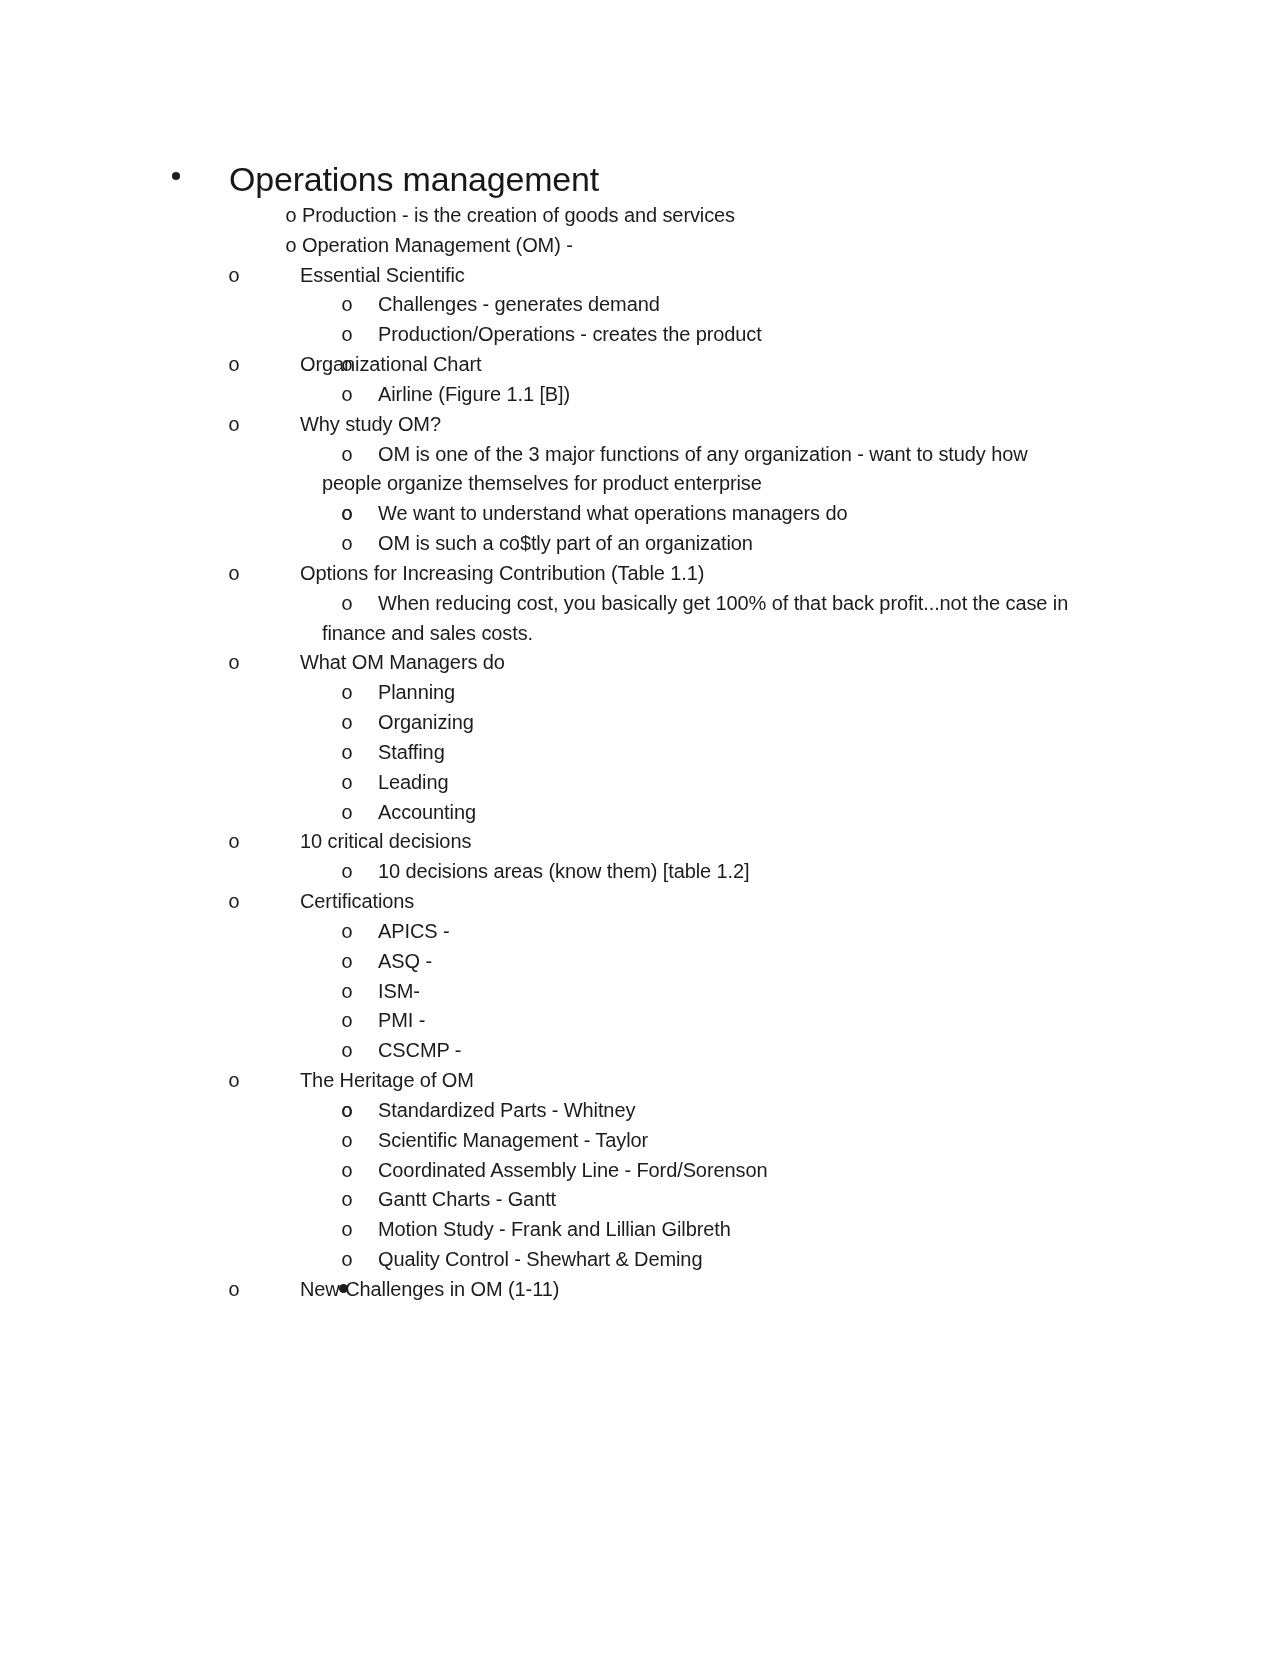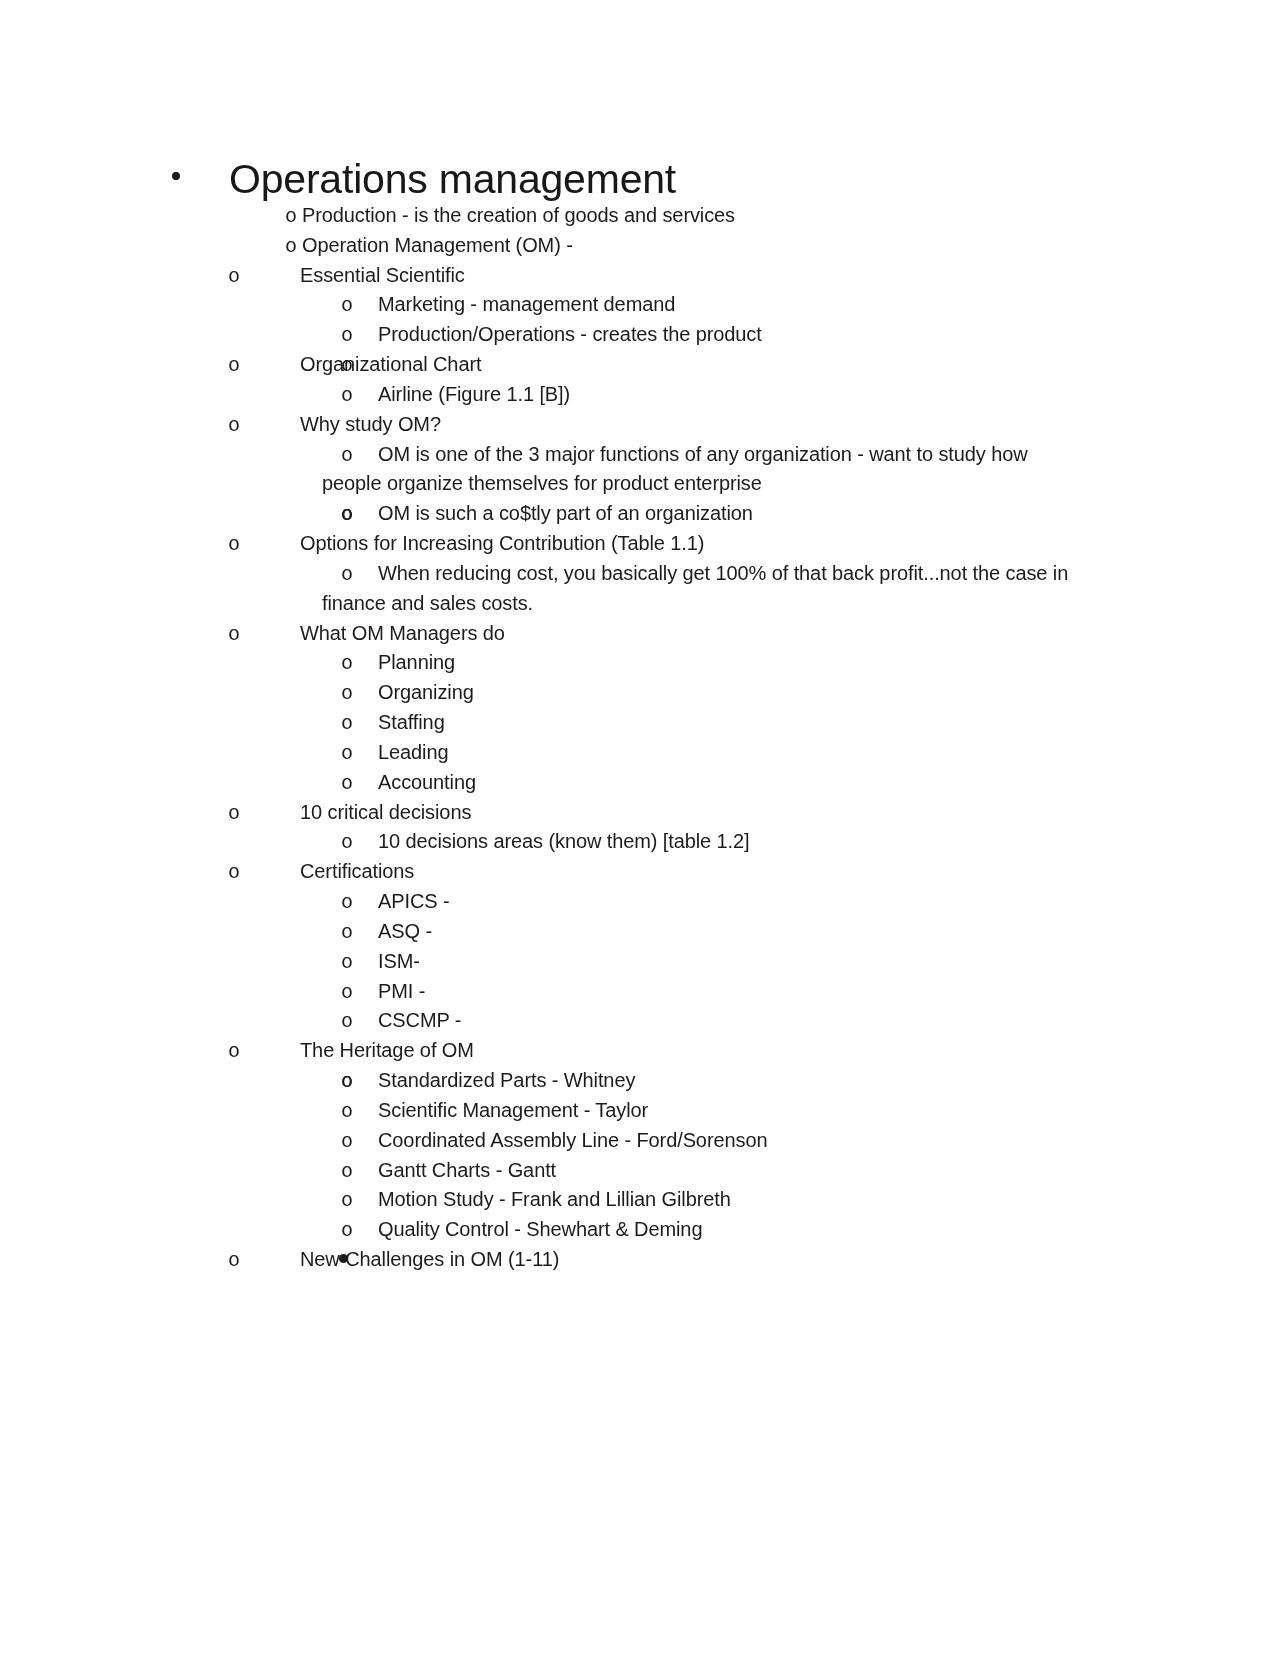--- a/index.html
+++ b/index.html
@@ -25,21 +25,21 @@
   .title-bullet {
     position: absolute;
     left: 172px;
     top: 172px;
     width: 8px;
     height: 8px;
     border-radius: 50%;
     background: #1c1c1c;
   }
   .title-text {
-    font-size: 41px;
+    font-size: 34px;
     letter-spacing: -0.2px;
     line-height: 44px;
     font-weight: 400;
     color: #181818;
   }
   
   .outline {
     margin: 0;
     padding: 0;
   }
@@ -85,30 +85,30 @@
 
 <main class="page">
   <div class="title-row">
     <span class="title-bullet"></span>
     <span class="title-text">Operations management</span>
   </div>
   <section class="outline" id="outline-list">
       <div class="row lvl-a"><span class="marker">o</span><span class="li-text">Production - is the creation of goods and services</span></div>
       <div class="row lvl-a"><span class="marker">o</span><span class="li-text">Operation Management (OM) -</span></div>
       <div class="row lvl-b"><span class="marker">o</span><span class="li-text">Essential Scientific</span></div>
-      <div class="row lvl-c"><span class="marker">o</span><span class="li-text">Marketing - management demand</span></div>
+      <div class="row lvl-c"><span class="marker">o</span><span class="li-text">Challenges - generates demand</span></div>
       <div class="row lvl-c"><span class="marker">o</span><span class="li-text">Production/Operations - creates the product</span></div>
       <div class="row lvl-c"><span class="marker">o</span></div>
       <div class="row lvl-b"><span class="marker">o</span><span class="li-text">Organizational Chart</span></div>
       <div class="row lvl-c"><span class="marker">o</span><span class="li-text">Airline (Figure 1.1 [B])</span></div>
       <div class="row lvl-b"><span class="marker">o</span><span class="li-text">Why study OM?</span></div>
       <div class="row lvl-c"><span class="marker">o</span><span class="li-text">OM is one of the 3 major functions of any organization - want to study how
 people organize themselves for product enterprise</span></div>
       <div class="row lvl-c"><span class="marker">o</span></div>
-      <div class="row lvl-c"><span class="marker">o</span></div>
+      <div class="row lvl-c"><span class="marker">o</span><span class="li-text">We want to understand what operations managers do</span></div>
       <div class="row lvl-c"><span class="marker">o</span><span class="li-text">OM is such a co$tly part of an organization</span></div>
       <div class="row lvl-b"><span class="marker">o</span><span class="li-text">Options for Increasing Contribution (Table 1.1)</span></div>
       <div class="row lvl-c"><span class="marker">o</span><span class="li-text">When reducing cost, you basically get 100% of that back profit...not the case in
 finance and sales costs.</span></div>
       <div class="row lvl-b"><span class="marker">o</span><span class="li-text">What OM Managers do</span></div>
       <div class="row lvl-c"><span class="marker">o</span><span class="li-text">Planning</span></div>
       <div class="row lvl-c"><span class="marker">o</span><span class="li-text">Organizing</span></div>
       <div class="row lvl-c"><span class="marker">o</span><span class="li-text">Staffing</span></div>
       <div class="row lvl-c"><span class="marker">o</span><span class="li-text">Leading</span></div>
       <div class="row lvl-c"><span class="marker">o</span><span class="li-text">Accounting</span></div>

